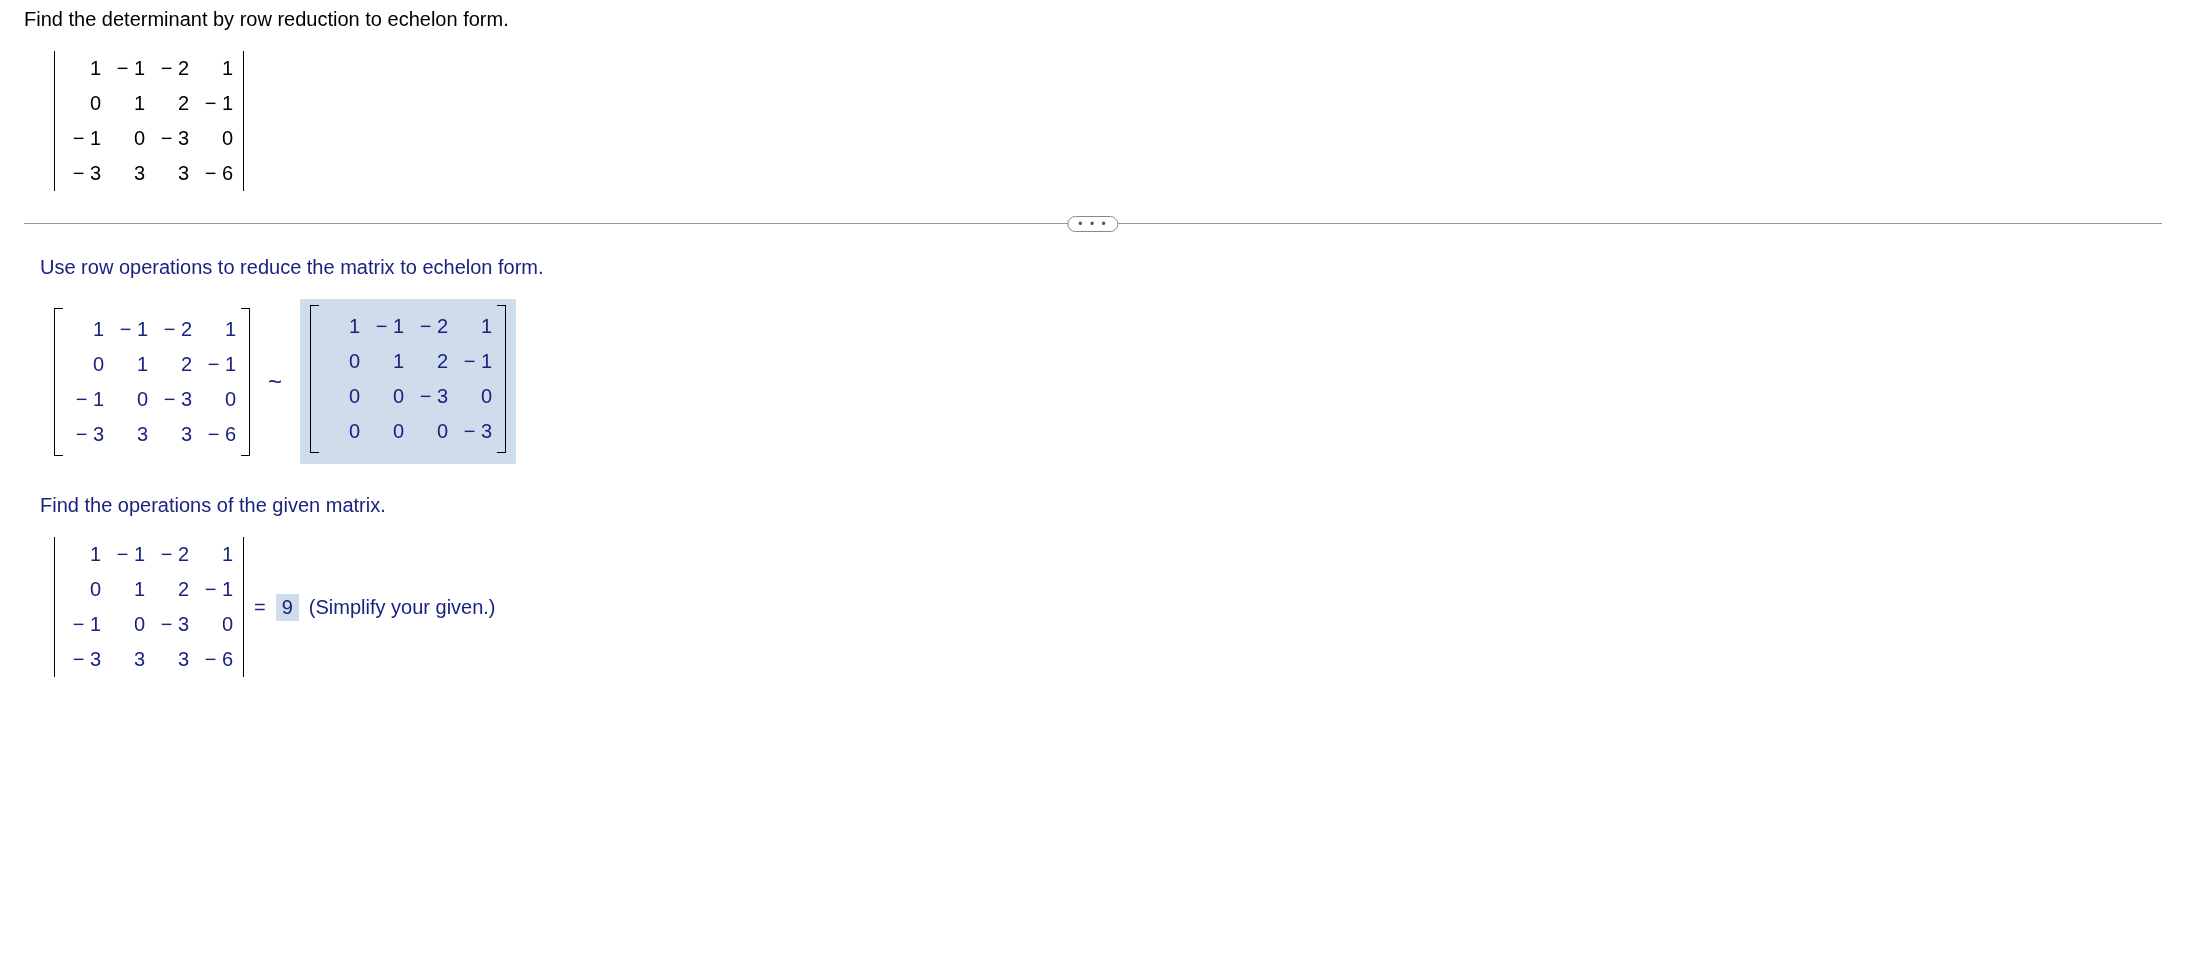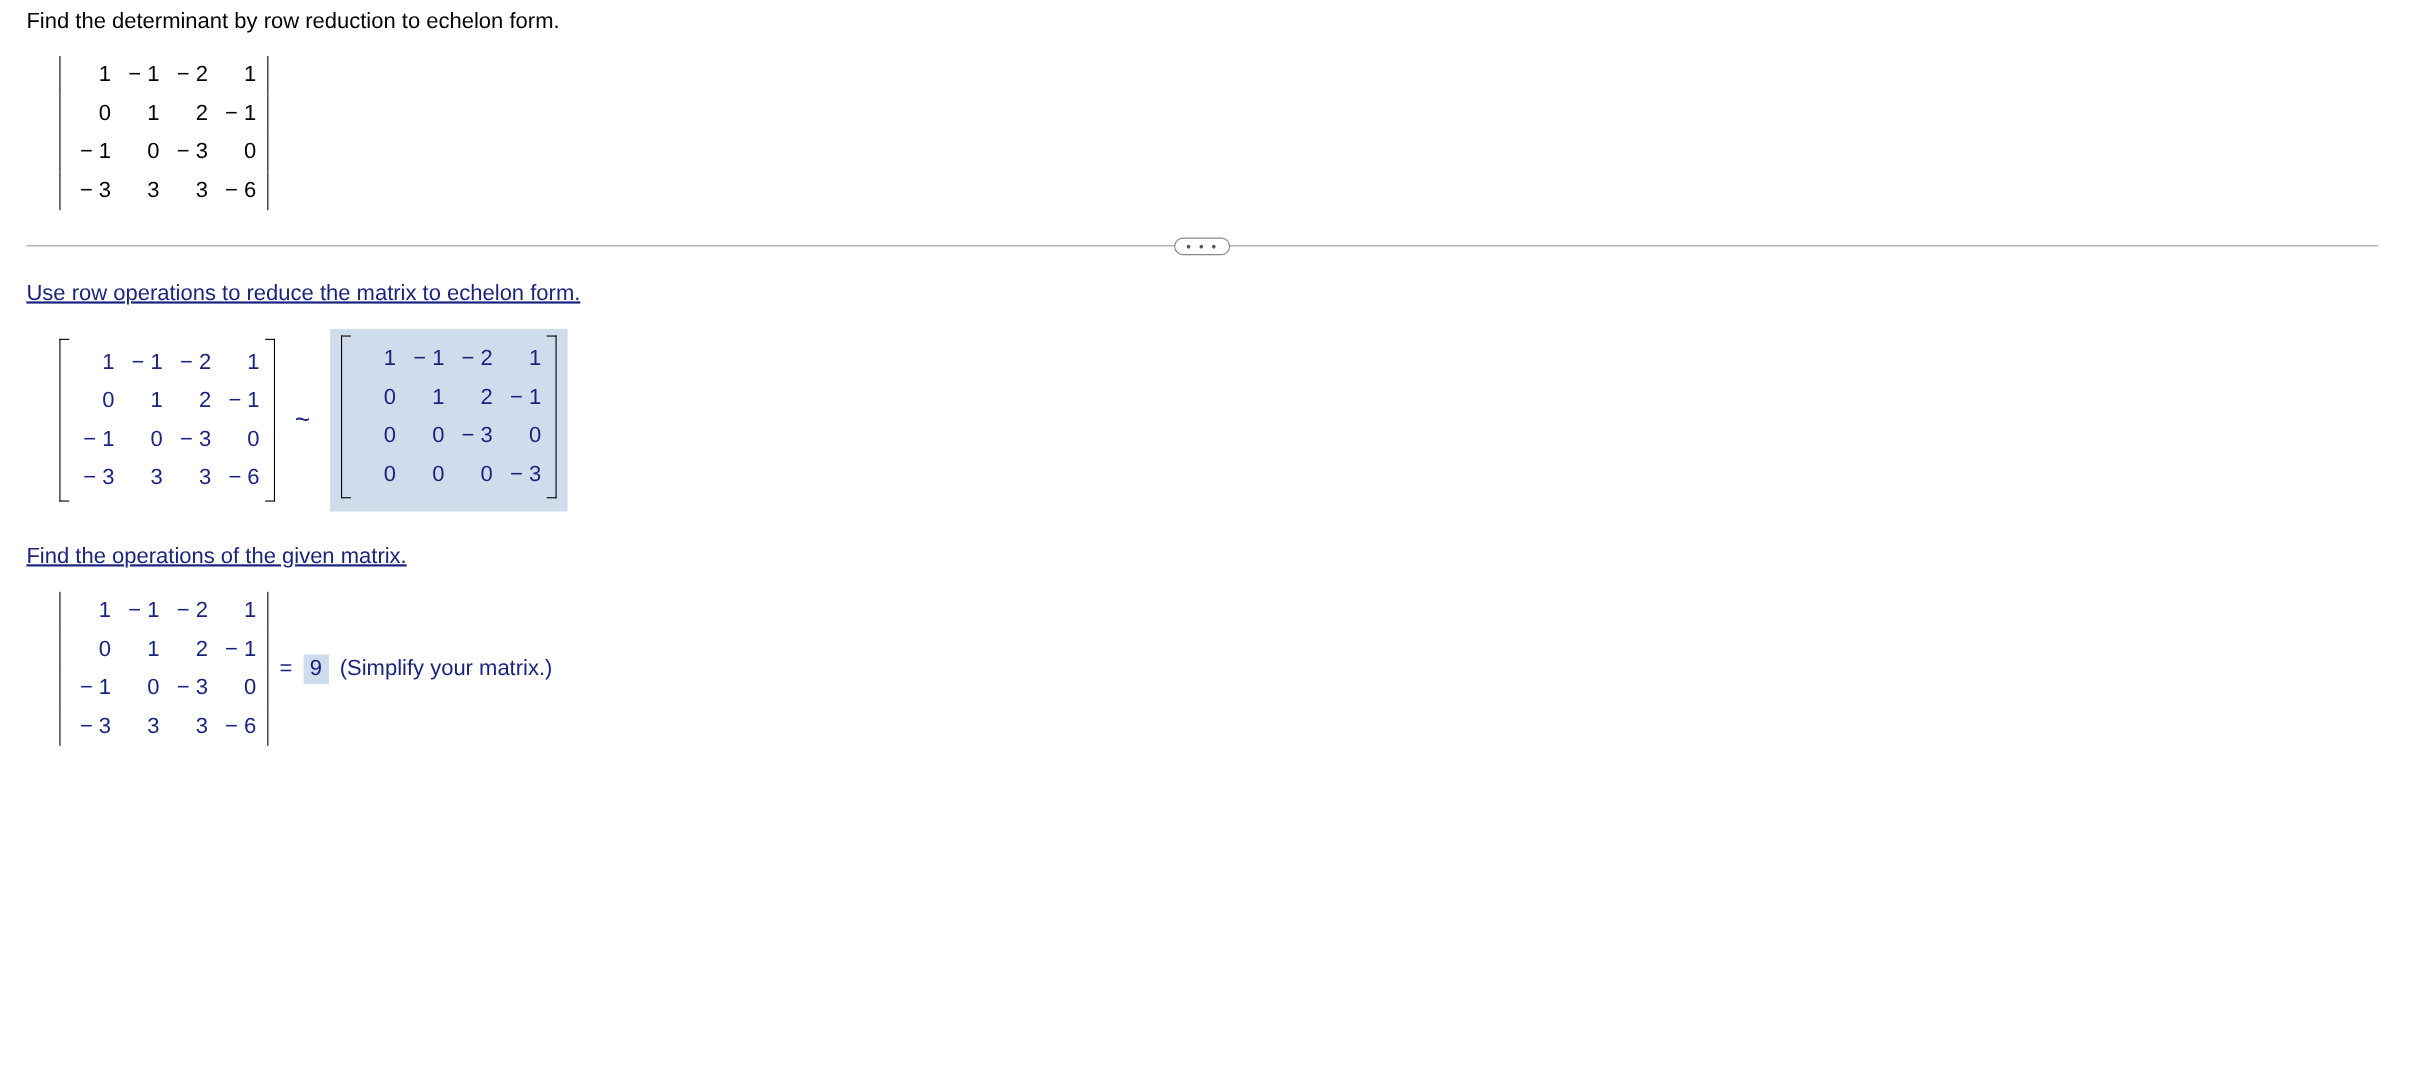--- a/index.html
+++ b/index.html
@@ -10,22 +10,21 @@
     color: #000;
     background: #fff;
   }
   .container {
     padding: 8px 34px 24px 24px;
   }
   .question-text {
     margin-bottom: 20px;
   }
   .step-text {
-    margin: 30px 0 20px 0;
-    text-decoration: underline;
+    margin: 30px 0 20px 16px;
   }
   .matrix-wrap {
     display: inline-block;
     vertical-align: middle;
     margin-left: 30px;
   }
   .matrix-table {
     border-collapse: collapse;
     position: relative;
   }
@@ -266,17 +265,17 @@
             <td class="det-left">− 3</td>
             <td>3</td>
             <td>3</td>
             <td class="det-right">− 6</td>
           </tr>
         </tbody>
           </table>
       </div>
       <span>=</span>
       <span class="answer-val">9</span>
-      <span>(Simplify your matrix.)</span>
+      <span>(Simplify your given.)</span>
     </div>
 
   </div>
 </div>
 
 </body></html>

